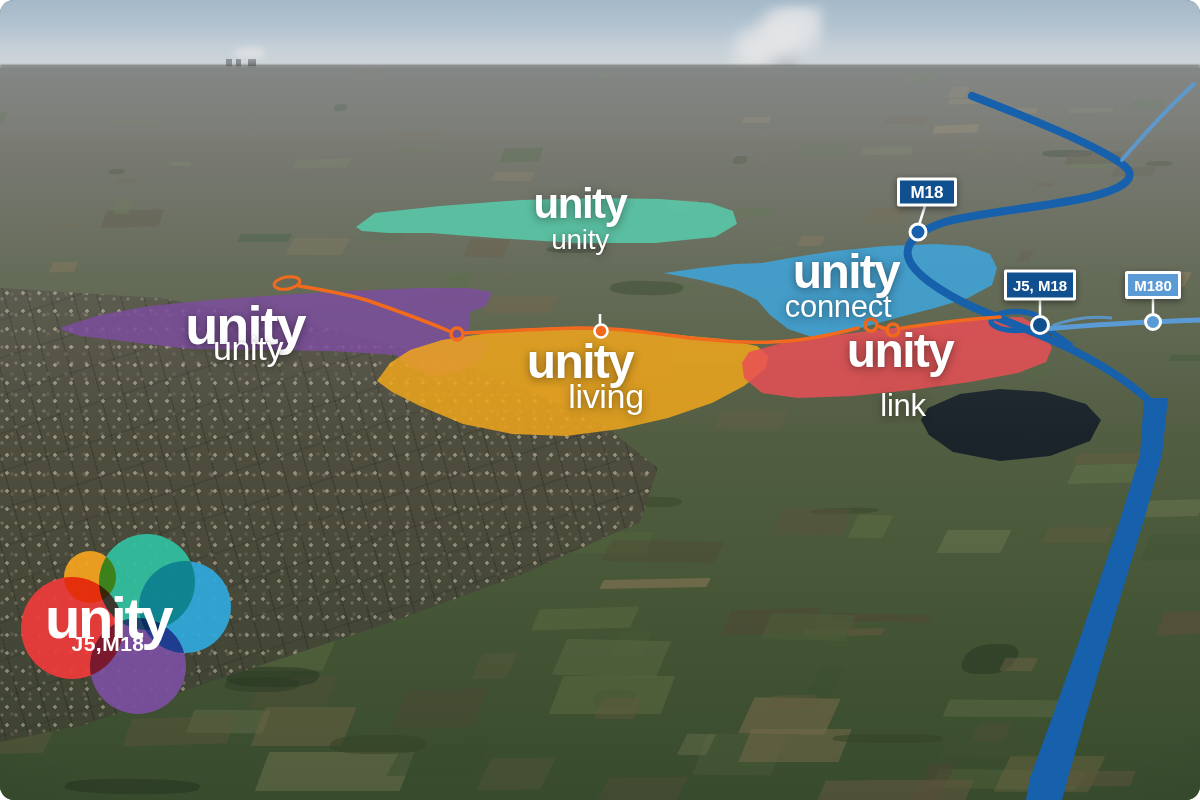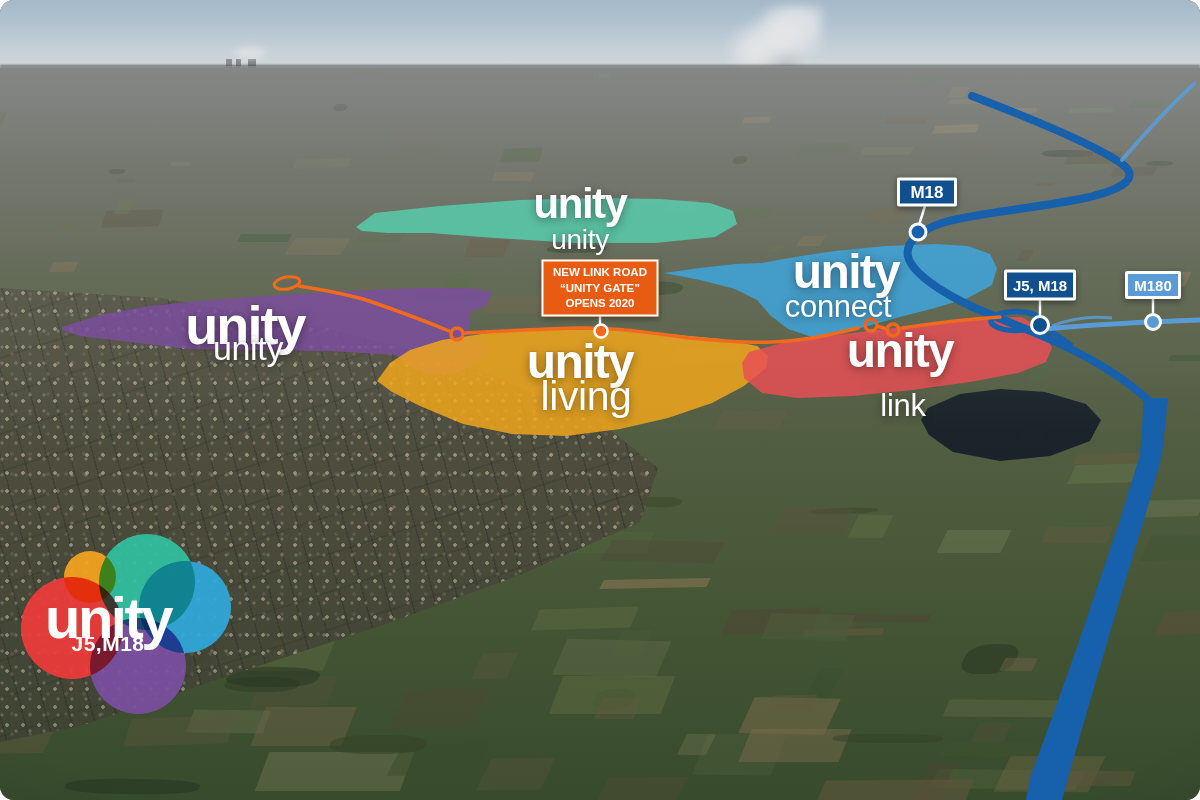--- a/index.html
+++ b/index.html
@@ -288,40 +288,35 @@
   <div class="zbrand" style="left:580px;top:204px;font-size:42px">unity</div>
   <div class="zname" style="left:580px;top:240px;font-size:28px">unity</div>
 
   <div class="zbrand" style="left:846px;top:272px;font-size:48px">unity</div>
   <div class="zname" style="left:838px;top:306px;font-size:31px">connect</div>
 
   <div class="zbrand" style="left:245px;top:325px;font-size:54px">unity</div>
   <div class="zname" style="left:248px;top:348px;font-size:34px">unity</div>
 
   <div class="zbrand" style="left:580px;top:362px;font-size:48px">unity</div>
-  <div class="zname" style="left:586px;top:396px;font-size:41px">living</div>
+  <div class="zname" style="left:606px;top:396px;font-size:34px">living</div>
 
   <div class="zbrand" style="left:900px;top:351px;font-size:48px">unity</div>
   <div class="zname" style="left:903px;top:405px;font-size:31px">link</div>
 
   <div class="badge navy" style="left:927px;top:192px;width:60px;height:29px;font-size:17px">
     <span>M18</span>
   </div>
   <div class="badge navy" style="left:1040px;top:285px;width:72px;height:31px;font-size:15px">
     <span>J5, M18</span>
   </div>
   <div class="badge lblue" style="left:1153px;top:285px;width:56px;height:28px;font-size:15px">
     <span>M180</span>
   </div>
 
-  <div class="callout">
-    <div>NEW LINK ROAD</div>
-    <div>“UNITY GATE”</div>
-    <div>OPENS 2020</div>
-  </div>
 
   <div class="logo">
     <div class="circle" style="left:46px;top:15px;width:52px;height:52px;background:#F6A41E"></div>
     <div class="circle" style="left:81px;top:-2px;width:96px;height:96px;background:#31C0A0"></div>
     <div class="circle" style="left:121px;top:25px;width:92px;height:92px;background:#2FA8DC"></div>
     <div class="circle" style="left:72px;top:82px;width:96px;height:96px;background:#7B4EA0"></div>
     <div class="circle" style="left:3px;top:41px;width:102px;height:102px;background:#ED3A3A"></div>
     <div class="ltext lbrand">unity</div>
     <div class="ltext lsub">J5,M18</div>
   </div>

